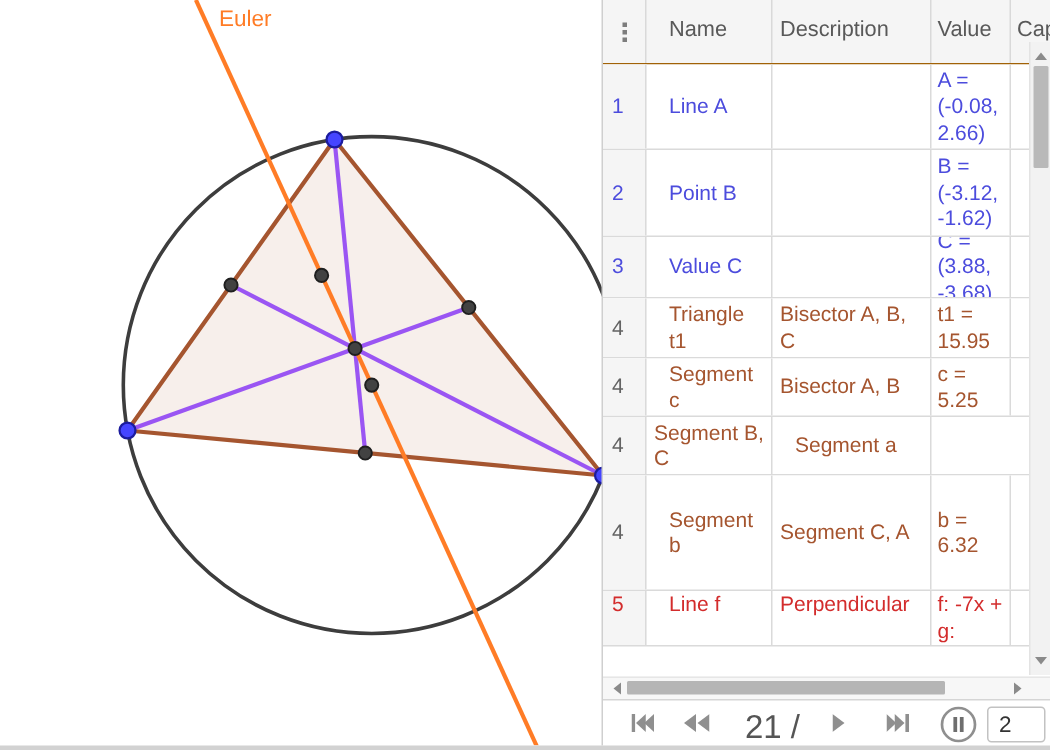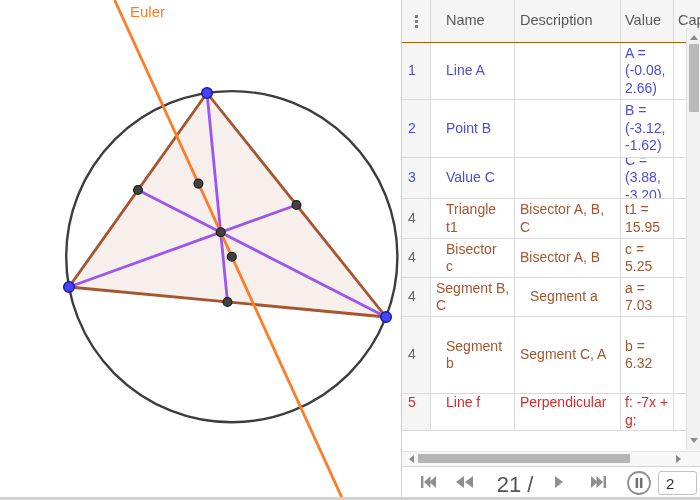--- a/index.html
+++ b/index.html
@@ -1,20 +1,20 @@
 <!DOCTYPE html>
 <html><head>
 <meta charset="utf-8">
 <style>
   html,body{margin:0;padding:0;background:#fff;}
   #app{position:relative;width:700px;height:500px;overflow:hidden;
        font-family:"Liberation Sans",sans-serif;background:#fff;}
 
   
-  #canvas-panel{position:absolute;left:0;top:0;width:401px;height:497px;background:#fff;overflow:hidden;}
+  #canvas-panel{position:absolute;left:16px;top:0;width:401px;height:497px;background:#fff;overflow:hidden;}
   #divider{position:absolute;left:401px;top:0;width:1px;height:497px;background:#cfcfcf;}
   #bottom-strip{position:absolute;left:0;top:497px;width:700px;height:3px;background:#d2d2d2;}
 
   
   #table-panel{position:absolute;left:402px;top:0;width:298px;height:451px;overflow:hidden;background:#fff;
                font-size:14px;line-height:17.5px;color:#333;}
   .thead{display:grid;grid-template-columns:29px 84px 106px 53px 1fr;height:43px;background:#f5f5f5;
          border-bottom:1px solid #a16207;box-sizing:border-box;}
   .thead .hcell{display:flex;align-items:center;border-right:1px solid #d9d9d9;box-sizing:border-box;
                 color:#595959;font-size:14.5px;overflow:hidden;white-space:nowrap;}
@@ -138,42 +138,41 @@
       <div class="cell cell-num">2</div>
       <div class="cell cell-name">Point B</div>
       <div class="cell cell-desc"></div>
       <div class="cell cell-value">B = (-3.12, -1.62)</div>
       <div class="cell"></div>
     </div>
     <div class="trow" data-color="blue">
       <div class="cell cell-num">3</div>
       <div class="cell cell-name">Value C</div>
       <div class="cell cell-desc"></div>
-      <div class="cell cell-value">C = (3.88, -3.20)</div>
+      <div class="cell cell-value">C = (3.88, -3.68)</div>
       <div class="cell"></div>
     </div>
     <div class="trow" data-color="brown">
       <div class="cell cell-num">4</div>
       <div class="cell cell-name">Triangle t1</div>
       <div class="cell cell-desc">Bisector A, B, C</div>
       <div class="cell cell-value">t1 = 15.95</div>
       <div class="cell"></div>
     </div>
     <div class="trow" data-color="brown">
       <div class="cell cell-num">4</div>
-      <div class="cell cell-name">Bisector c</div>
+      <div class="cell cell-name">Segment c</div>
       <div class="cell cell-desc">Bisector A, B</div>
       <div class="cell cell-value">c = 5.25</div>
       <div class="cell"></div>
     </div>
     <div class="trow" data-color="brown">
       <div class="cell cell-num">4</div>
       <div class="cell cell-desc">Segment B, C</div>
       <div class="cell cell-name">Segment a</div>
-      <div class="cell cell-value">a = 7.03</div>
       <div class="cell"></div>
     </div>
     <div class="trow" data-color="brown">
       <div class="cell cell-num">4</div>
       <div class="cell cell-name">Segment b</div>
       <div class="cell cell-desc">Segment C, A</div>
       <div class="cell cell-value">b = 6.32</div>
       <div class="cell"></div>
     </div>
     <div class="trow" data-color="red">

